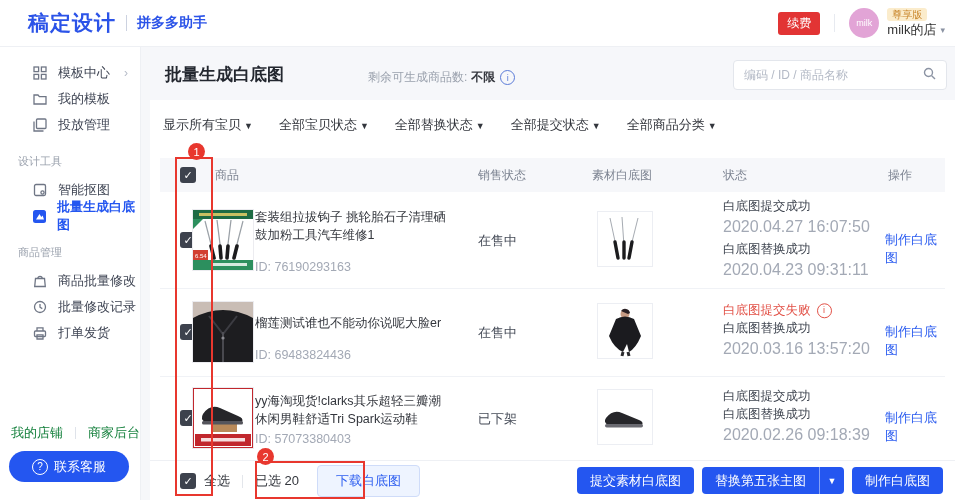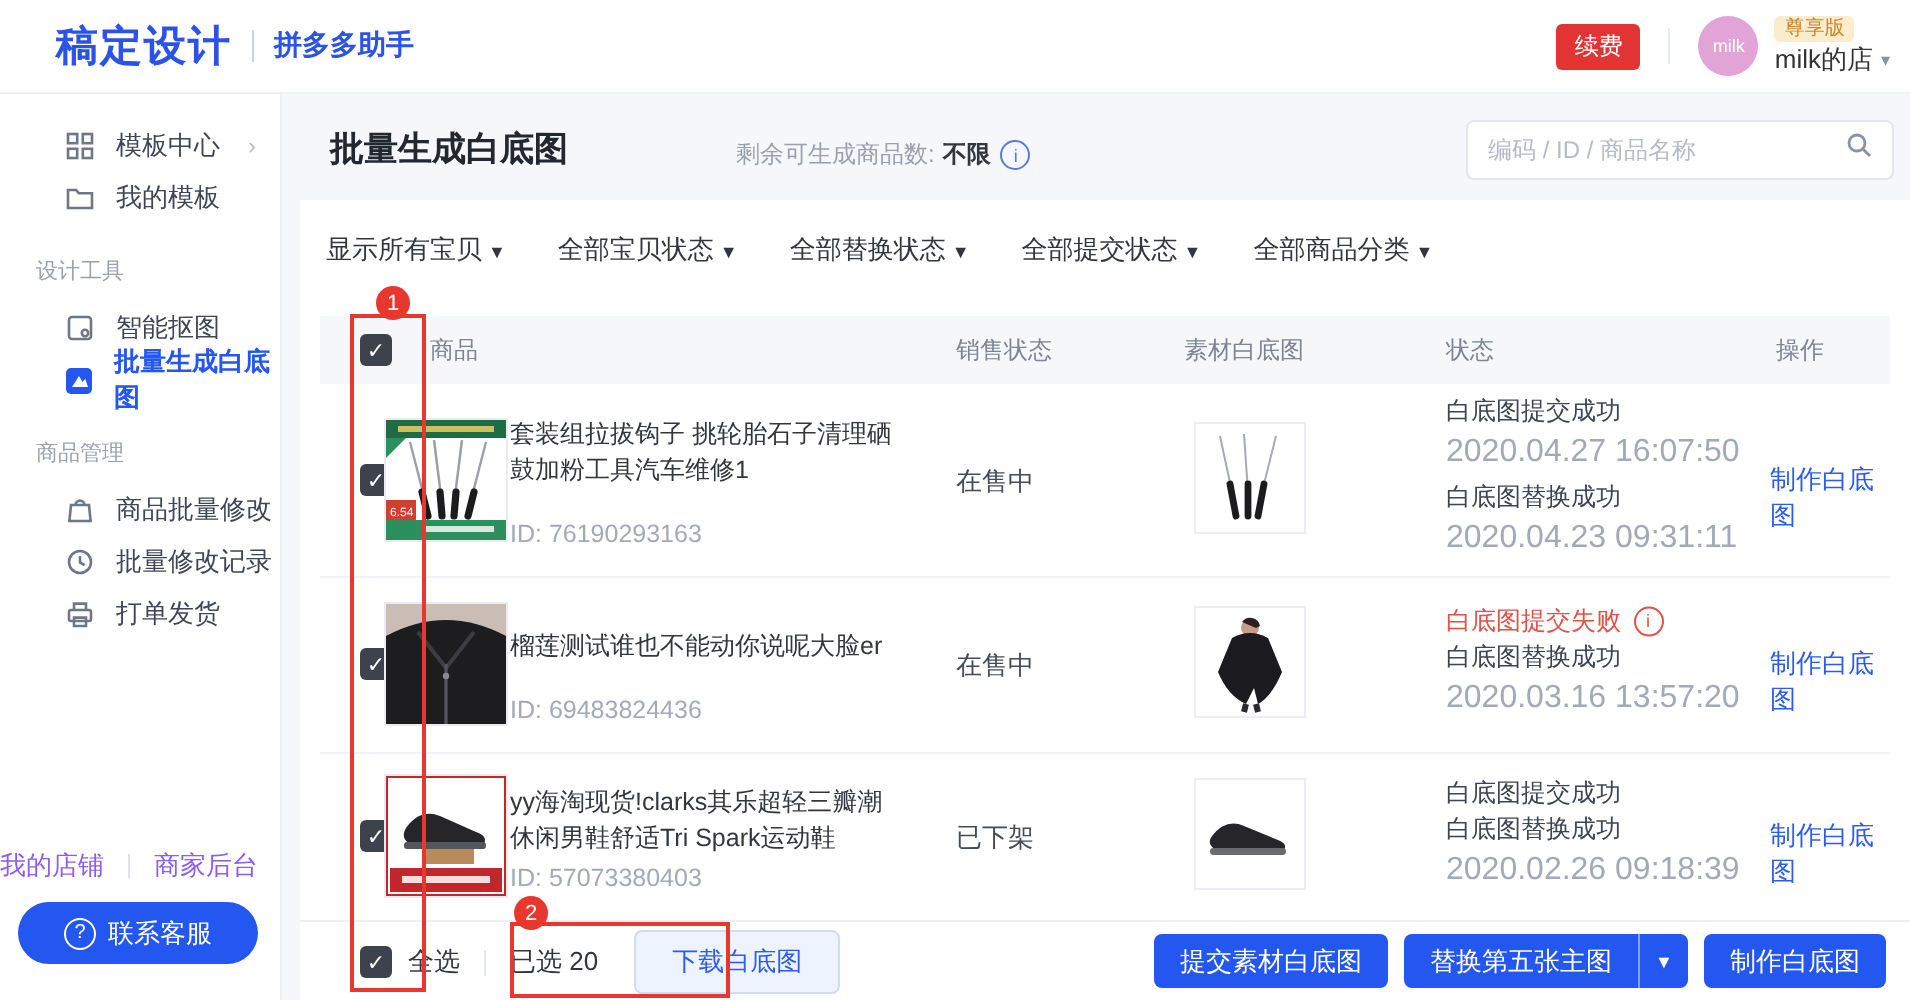--- a/index.html
+++ b/index.html
@@ -24,21 +24,21 @@
   
   .sidebar{position:absolute;left:0;top:46px;bottom:0;width:141px;background:#fff;
     border-right:1px solid #eef0f4;z-index:5;padding-top:14px;box-sizing:border-box;}
   .side-item{display:flex;align-items:center;height:26px;padding-left:32px;font-size:13px;color:#3f4554;cursor:pointer;}
   .side-item .ic{width:16px;height:16px;margin-right:10px;display:flex;align-items:center;justify-content:center;color:#6f7685;}
   .side-item.active{color:#2456f0;font-weight:bold;}
   .side-item.active .ic{color:#2456f0;}
   .side-item .chev{margin-left:auto;margin-right:12px;color:#b6bcc8;font-size:12px;}
   .side-section{font-size:11px;color:#9aa1ad;padding-left:18px;margin:16px 0 8px;}
   .side-footer{position:absolute;left:0;bottom:58px;width:100%;display:flex;align-items:center;
-    justify-content:flex-start;font-size:13px;color:#8b5cf6;}
+    justify-content:flex-end;font-size:13px;color:#15803d;}
   .side-footer .fdiv{width:1px;height:12px;background:#dfe3ea;margin:0 12px;}
   .contact-btn{position:absolute;left:9px;bottom:18px;width:120px;height:31px;border-radius:17px;
     background:#2456f0;color:#fff;font-size:13px;display:flex;align-items:center;justify-content:center;cursor:pointer;border:none;}
   .qmark{display:inline-flex;width:14px;height:14px;border:1px solid #fff;border-radius:50%;
     align-items:center;justify-content:center;font-size:10px;margin-right:6px;}
   
   .page-title{position:absolute;left:165px;top:63px;font-size:17px;font-weight:bold;color:#23272f;z-index:2;}
   .quota{position:absolute;left:322px;top:69px;font-size:12px;color:#9aa1ad;z-index:2;display:flex;align-items:center;margin-left:46px;}
   .quota b{color:#33363d;margin-left:4px;}
   .info-ic{display:inline-flex;width:13px;height:13px;border:1px solid #7d8596;color:#7d8596;border-radius:50%;
@@ -134,20 +134,31 @@
       <span class="chev">›</span>
     </div>
     <div class="side-item">
       <span class="ic">
         <svg width="14" height="14" viewBox="0 0 14 14">
             <path d="M1 3 h4 l1.4 1.6 H13 V12 H1 Z" fill="none" stroke="currentColor" stroke-width="1.3"></path>
           </svg>
       </span>
       <span>我的模板</span>
     </div>
+    <div class="side-item">
+      <span class="ic">
+        <svg width="14" height="14" viewBox="0 0 14 14">
+            <g fill="none" stroke="currentColor" stroke-width="1.3">
+              <rect x="3.5" y="1" width="9.5" height="9.5" rx="1"></rect>
+              <path d="M10.5 13 H1 V3.5"></path>
+            </g>
+          </svg>
+      </span>
+      <span>投放管理</span>
+    </div>
 
     <div class="side-section">设计工具</div>
 
     <div class="side-item">
       <span class="ic">
         <svg width="14" height="14" viewBox="0 0 14 14">
             <g fill="none" stroke="currentColor" stroke-width="1.3">
               <rect x="1.5" y="1.5" width="11" height="11" rx="1.5"></rect>
               <circle cx="9.5" cy="9.5" r="1.6"></circle>
             </g>

